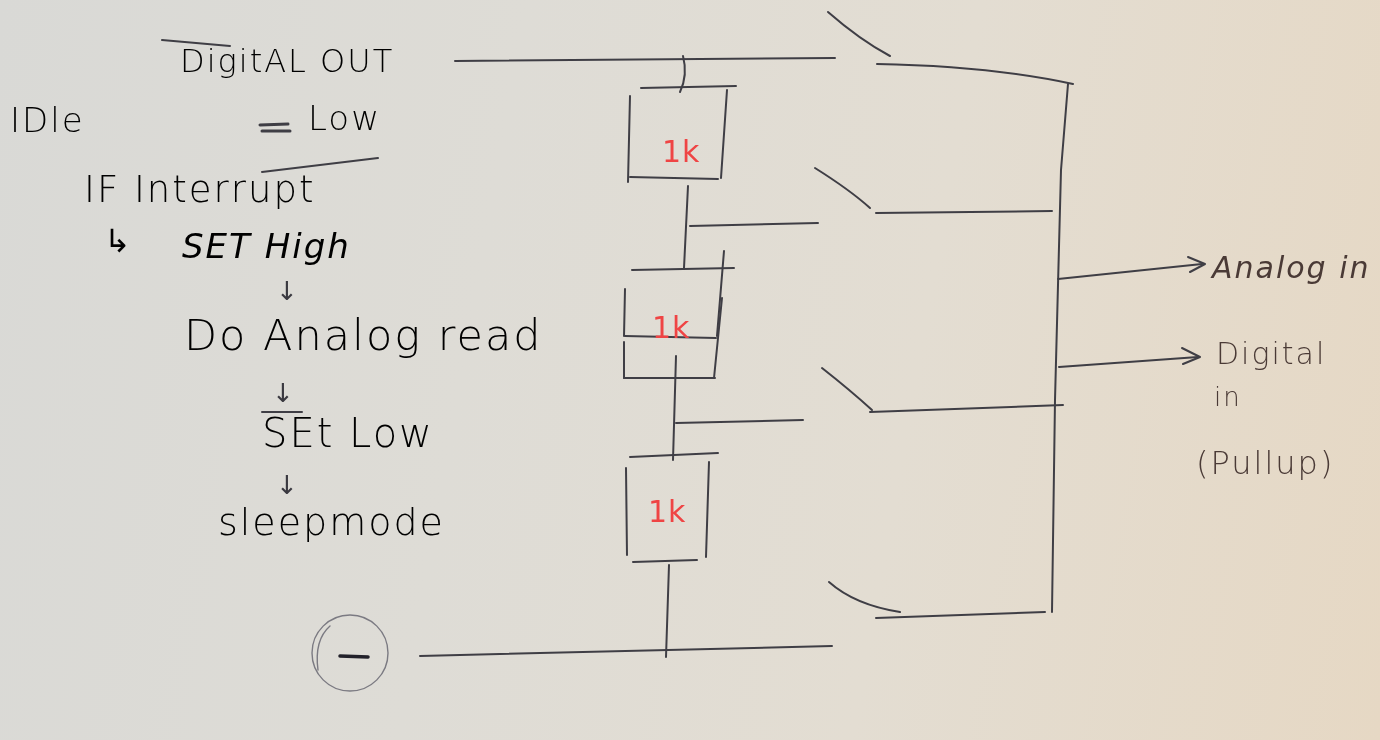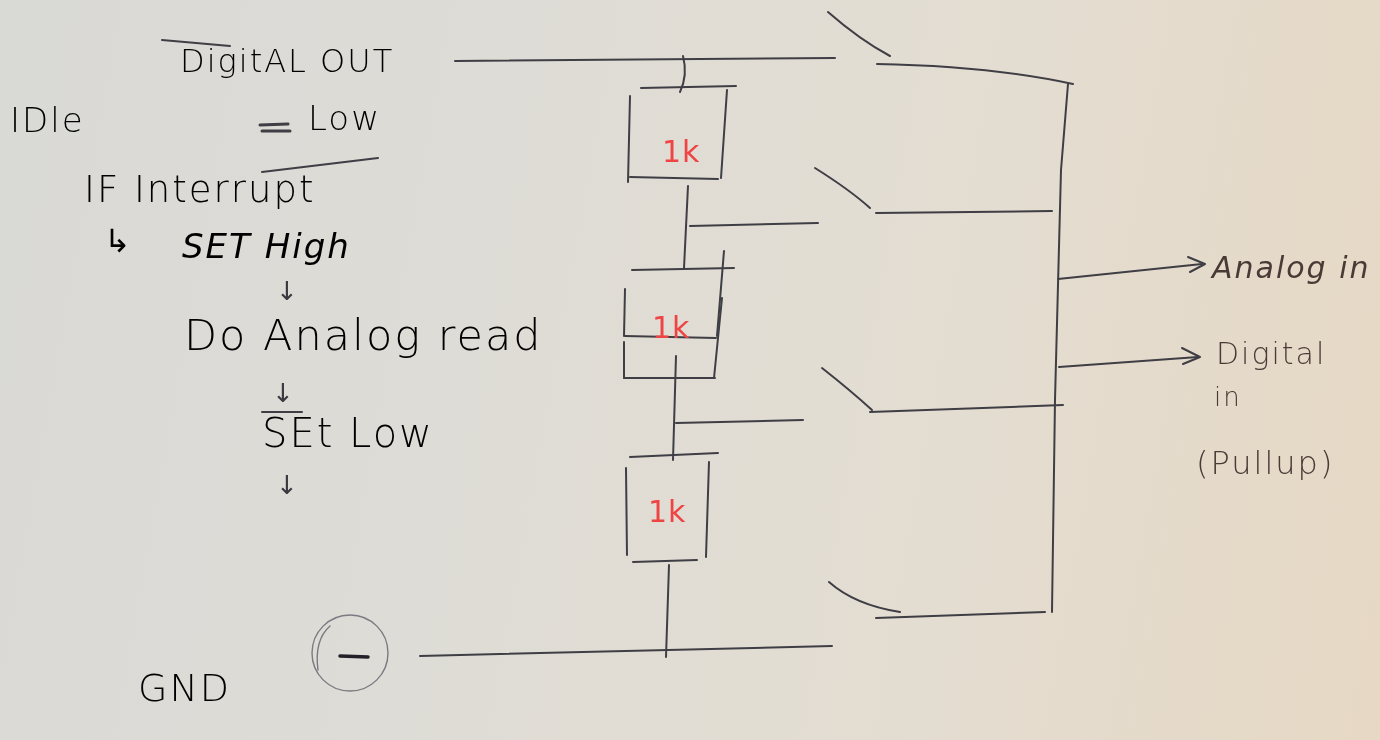--- a/index.html
+++ b/index.html
@@ -111,22 +111,22 @@
   <div class="hw" style="left:104px; top:222px; font-size:32px;">↳</div>
   <div class="hw" style="left:182px; top:226px; font-size:34px;font-style:italic;">SET High</div>
 
   <div class="arrow-down" style="left:276px; top:278px;">↓</div>
   <div class="hw" style="left:184px; top:310px; font-size:43px;">Do Analog read</div>
 
   <div class="arrow-down" style="left:272px; top:380px;">↓</div>
   <div class="hw" style="left:224px; top:410px; font-size:40px;margin-left:38px;">SEt Low</div>
 
   <div class="arrow-down" style="left:276px; top:472px;">↓</div>
+  <div class="hw" style="left:218px; top:500px; font-size:38px;">sleepmode</div>
 
-  <div class="hw" style="left:138px; top:666px; font-size:38px;">GND</div>
 
   <div class="res-label" style="left:662px; top:134px;">1k</div>
   <div class="res-label" style="left:652px; top:310px;">1k</div>
   <div class="res-label" style="left:648px; top:494px;">1k</div>
 
   <div class="hw brown" style="left:1212px; top:250px; font-size:30px; font-style:italic;">Analog in</div>
   <div class="hw brown" style="left:1216px; top:336px; font-size:30px;">Digital</div>
   <div class="hw brown" style="left:1214px; top:382px; font-size:26px;">in</div>
   <div class="hw brown" style="left:1180px; top:444px; font-size:32px;margin-left:16px;">(Pullup)</div>
 </div>

